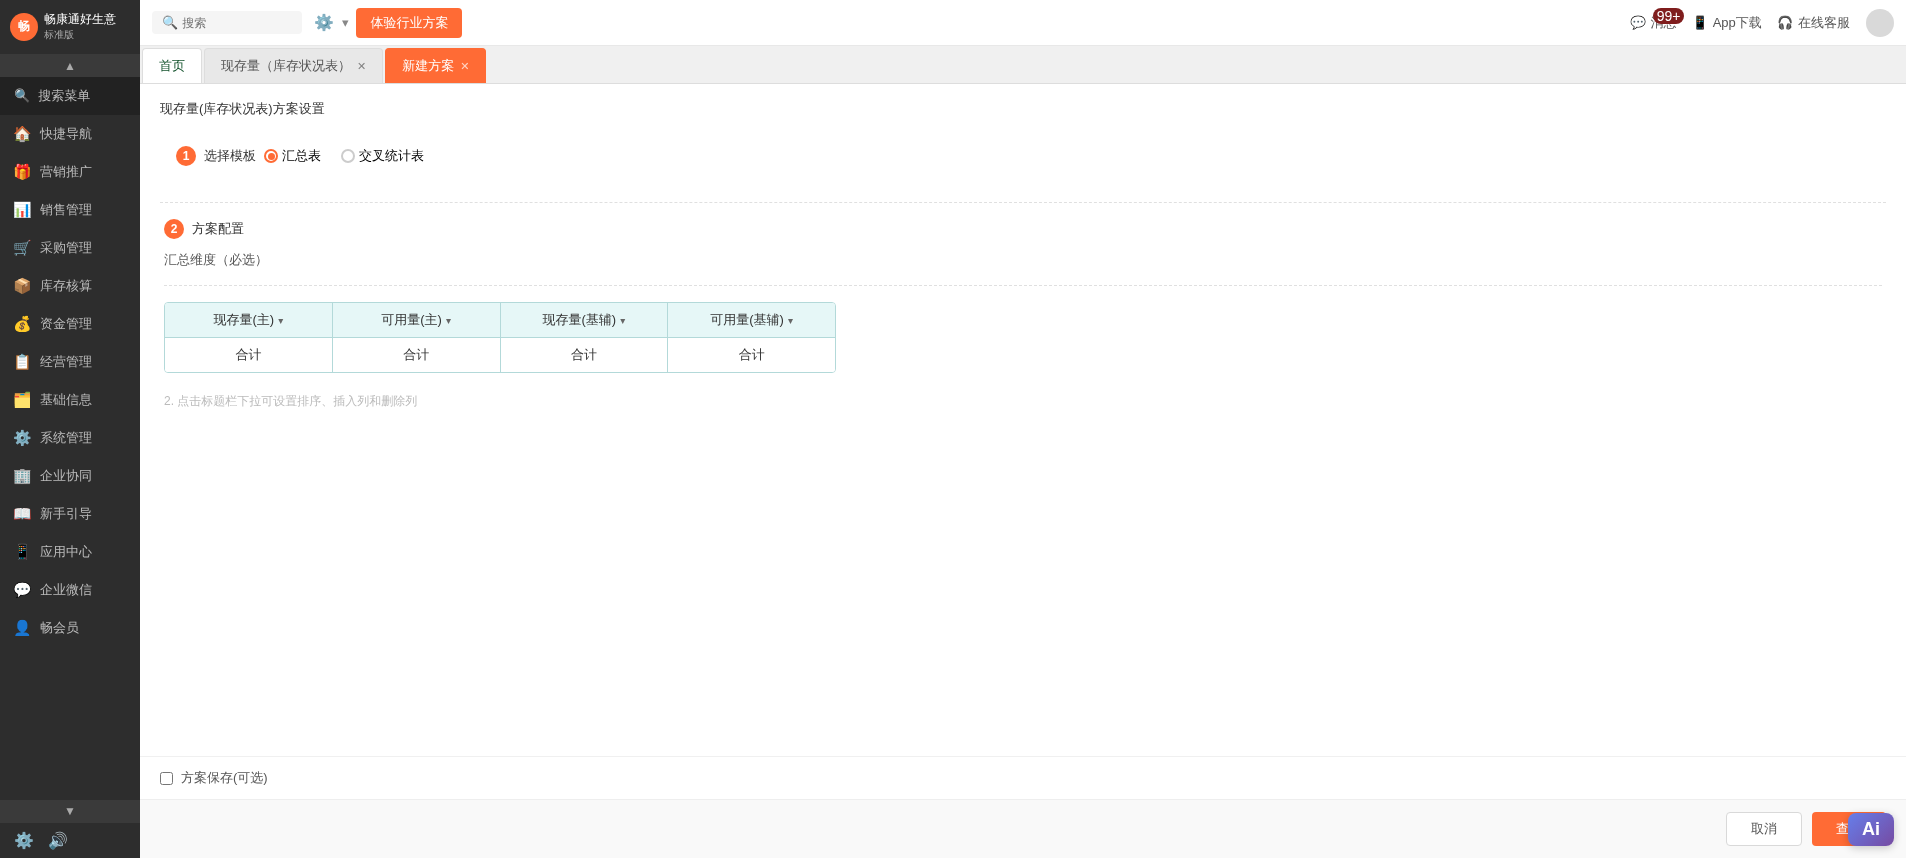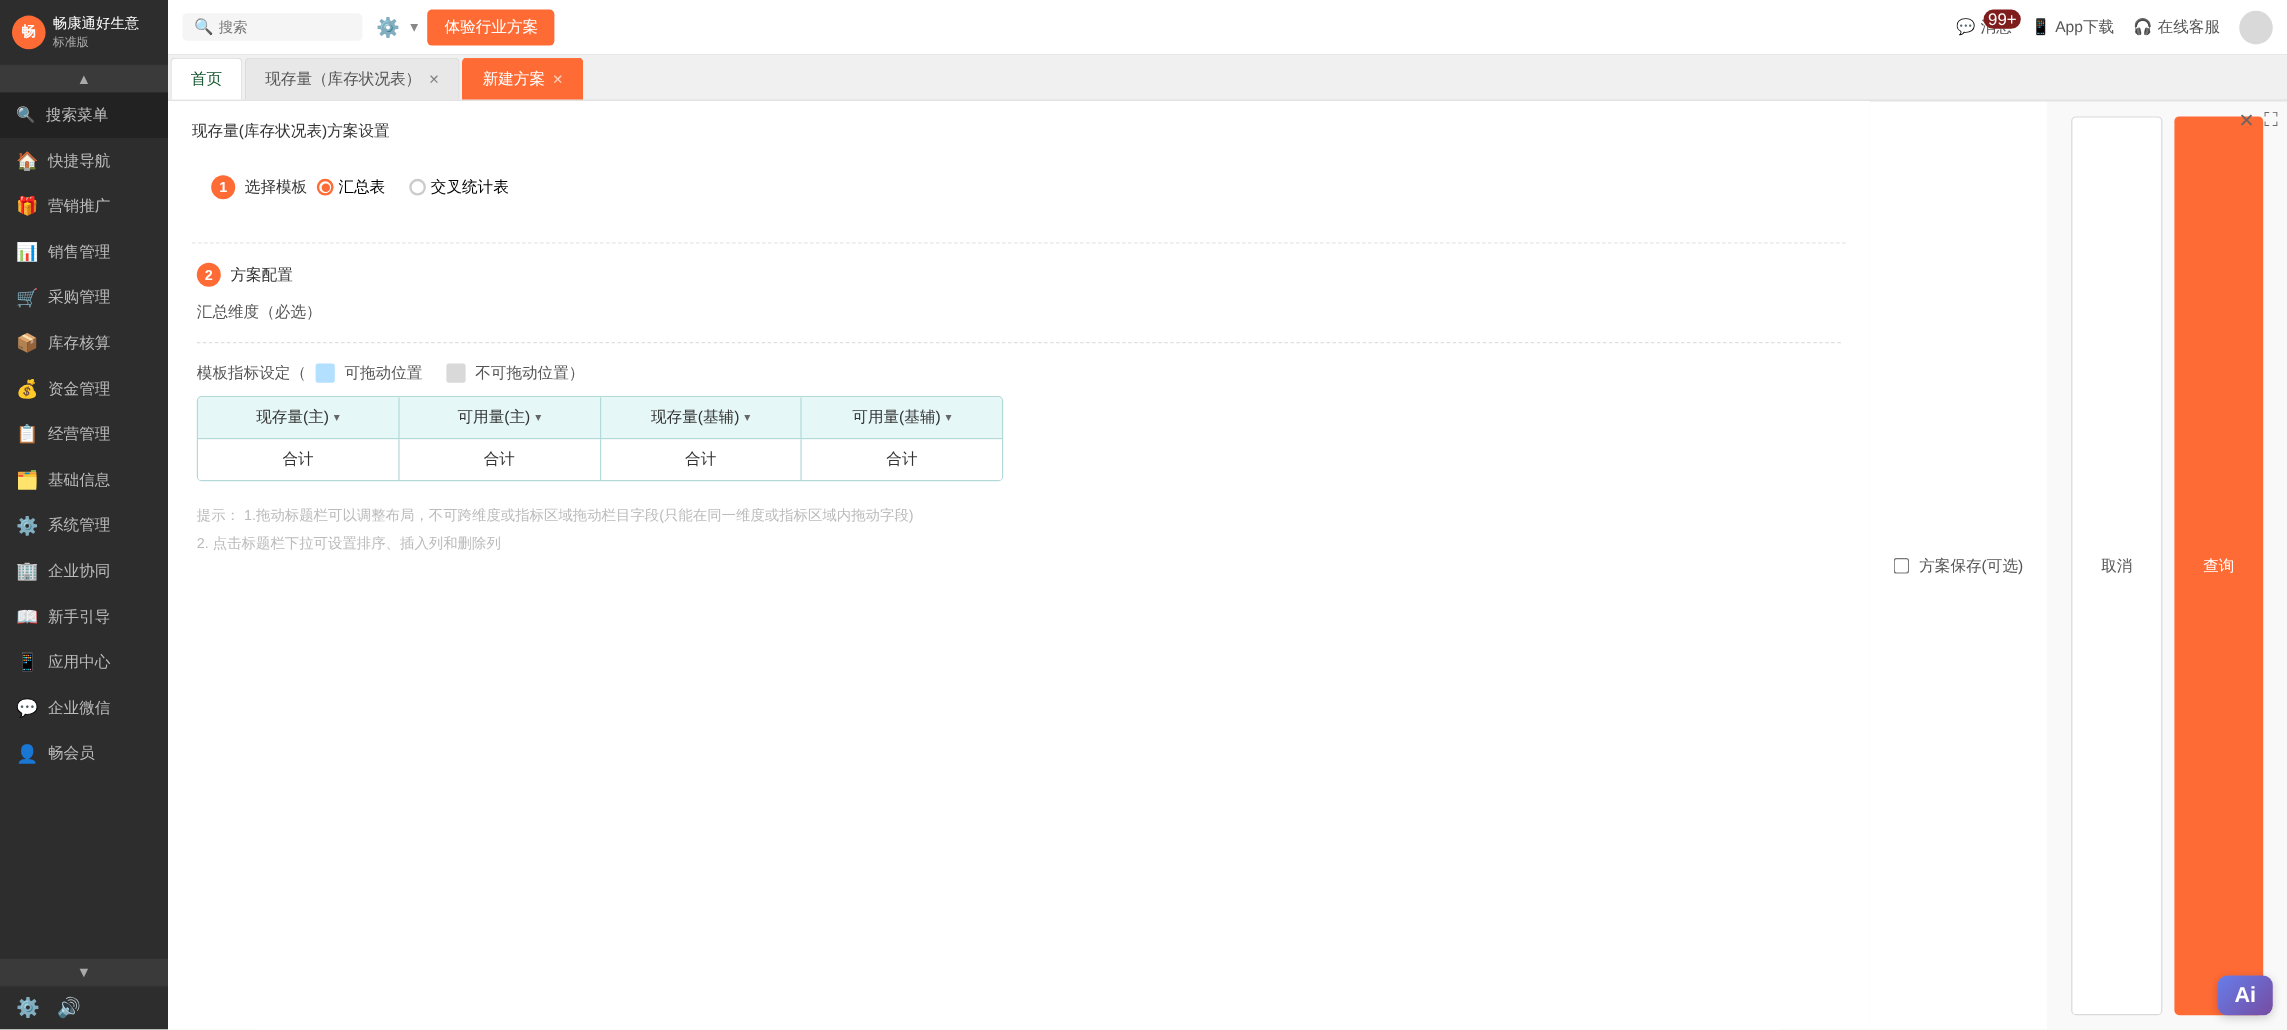--- a/index.html
+++ b/index.html
@@ -439,21 +439,21 @@
       <span class="tab-close">✕</span>
     </div>
     <div style="flex:1; position:relative;">
       <div class="window-controls">
         <span>✕</span>
         <span>⛶</span>
       </div>
     </div>
   </div>
 
-  <div style="flex:1; display:flex; flex-direction:row; overflow:hidden;justify-content:center;">
+  <div style="flex:1; display:flex; flex-direction:column; overflow:hidden;justify-content:center;">
     <div class="content-area">
       <div class="page-title">现存量(库存状况表)方案设置</div>
 
       <div class="section" style="border:none; padding-bottom:8px;">
         <div class="section-header">
           <div class="section-num">1</div>
           <span class="section-title">选择模板</span>
           <div class="radio-group">
             <label class="radio-item">
               <div class="radio-circle checked"></div>
@@ -474,27 +474,20 @@
           <div class="section-num">2</div>
           <span class="section-title">方案配置</span>
         </div>
 
         <div class="dim-label">汇总维度（必选）</div>
 
 
         <hr style="border:none; border-top:1px dashed #e0e0e0; margin: 16px 0;">
 
         <div class="indicator-section">
-          <div class="indicator-label">
-            <span>模板指标设定（</span>
-            <span class="indicator-badge"></span>
-            <span class="indicator-text">可拖动位置</span>
-            <span class="indicator-badge-gray" style="margin-left:12px;"></span>
-            <span class="indicator-text">不可拖动位置）</span>
-          </div>
 
 
           <div class="stats-table">
             <div class="stats-table-header">
               <div class="stats-col">
                 <span>现存量(主)</span>
                 <span class="stats-col-chevron">▾</span>
               </div>
               <div class="stats-col">
                 <span>可用量(主)</span>
@@ -512,24 +505,20 @@
             <div class="stats-table-body">
               <div class="stats-cell">合计</div>
               <div class="stats-cell">合计</div>
               <div class="stats-cell">合计</div>
               <div class="stats-cell">合计</div>
             </div>
           </div>
         </div>
 
         <div class="tips-area">
-          <div style="color:#bbb;">
-            <span>提示：</span>
-            <span>1.拖动标题栏可以调整布局，不可跨维度或指标区域拖动栏目字段(只能在同一维度或指标区域内拖动字段)</span>
-          </div>
           <div style="color:#bbb;">2. 点击标题栏下拉可设置排序、插入列和删除列</div>
         </div>
       </div>
     </div>
 
     <div class="content-footer">
       <input type="checkbox" class="save-checkbox" style="">
       <span class="save-label">方案保存(可选)</span>
     </div>
 

